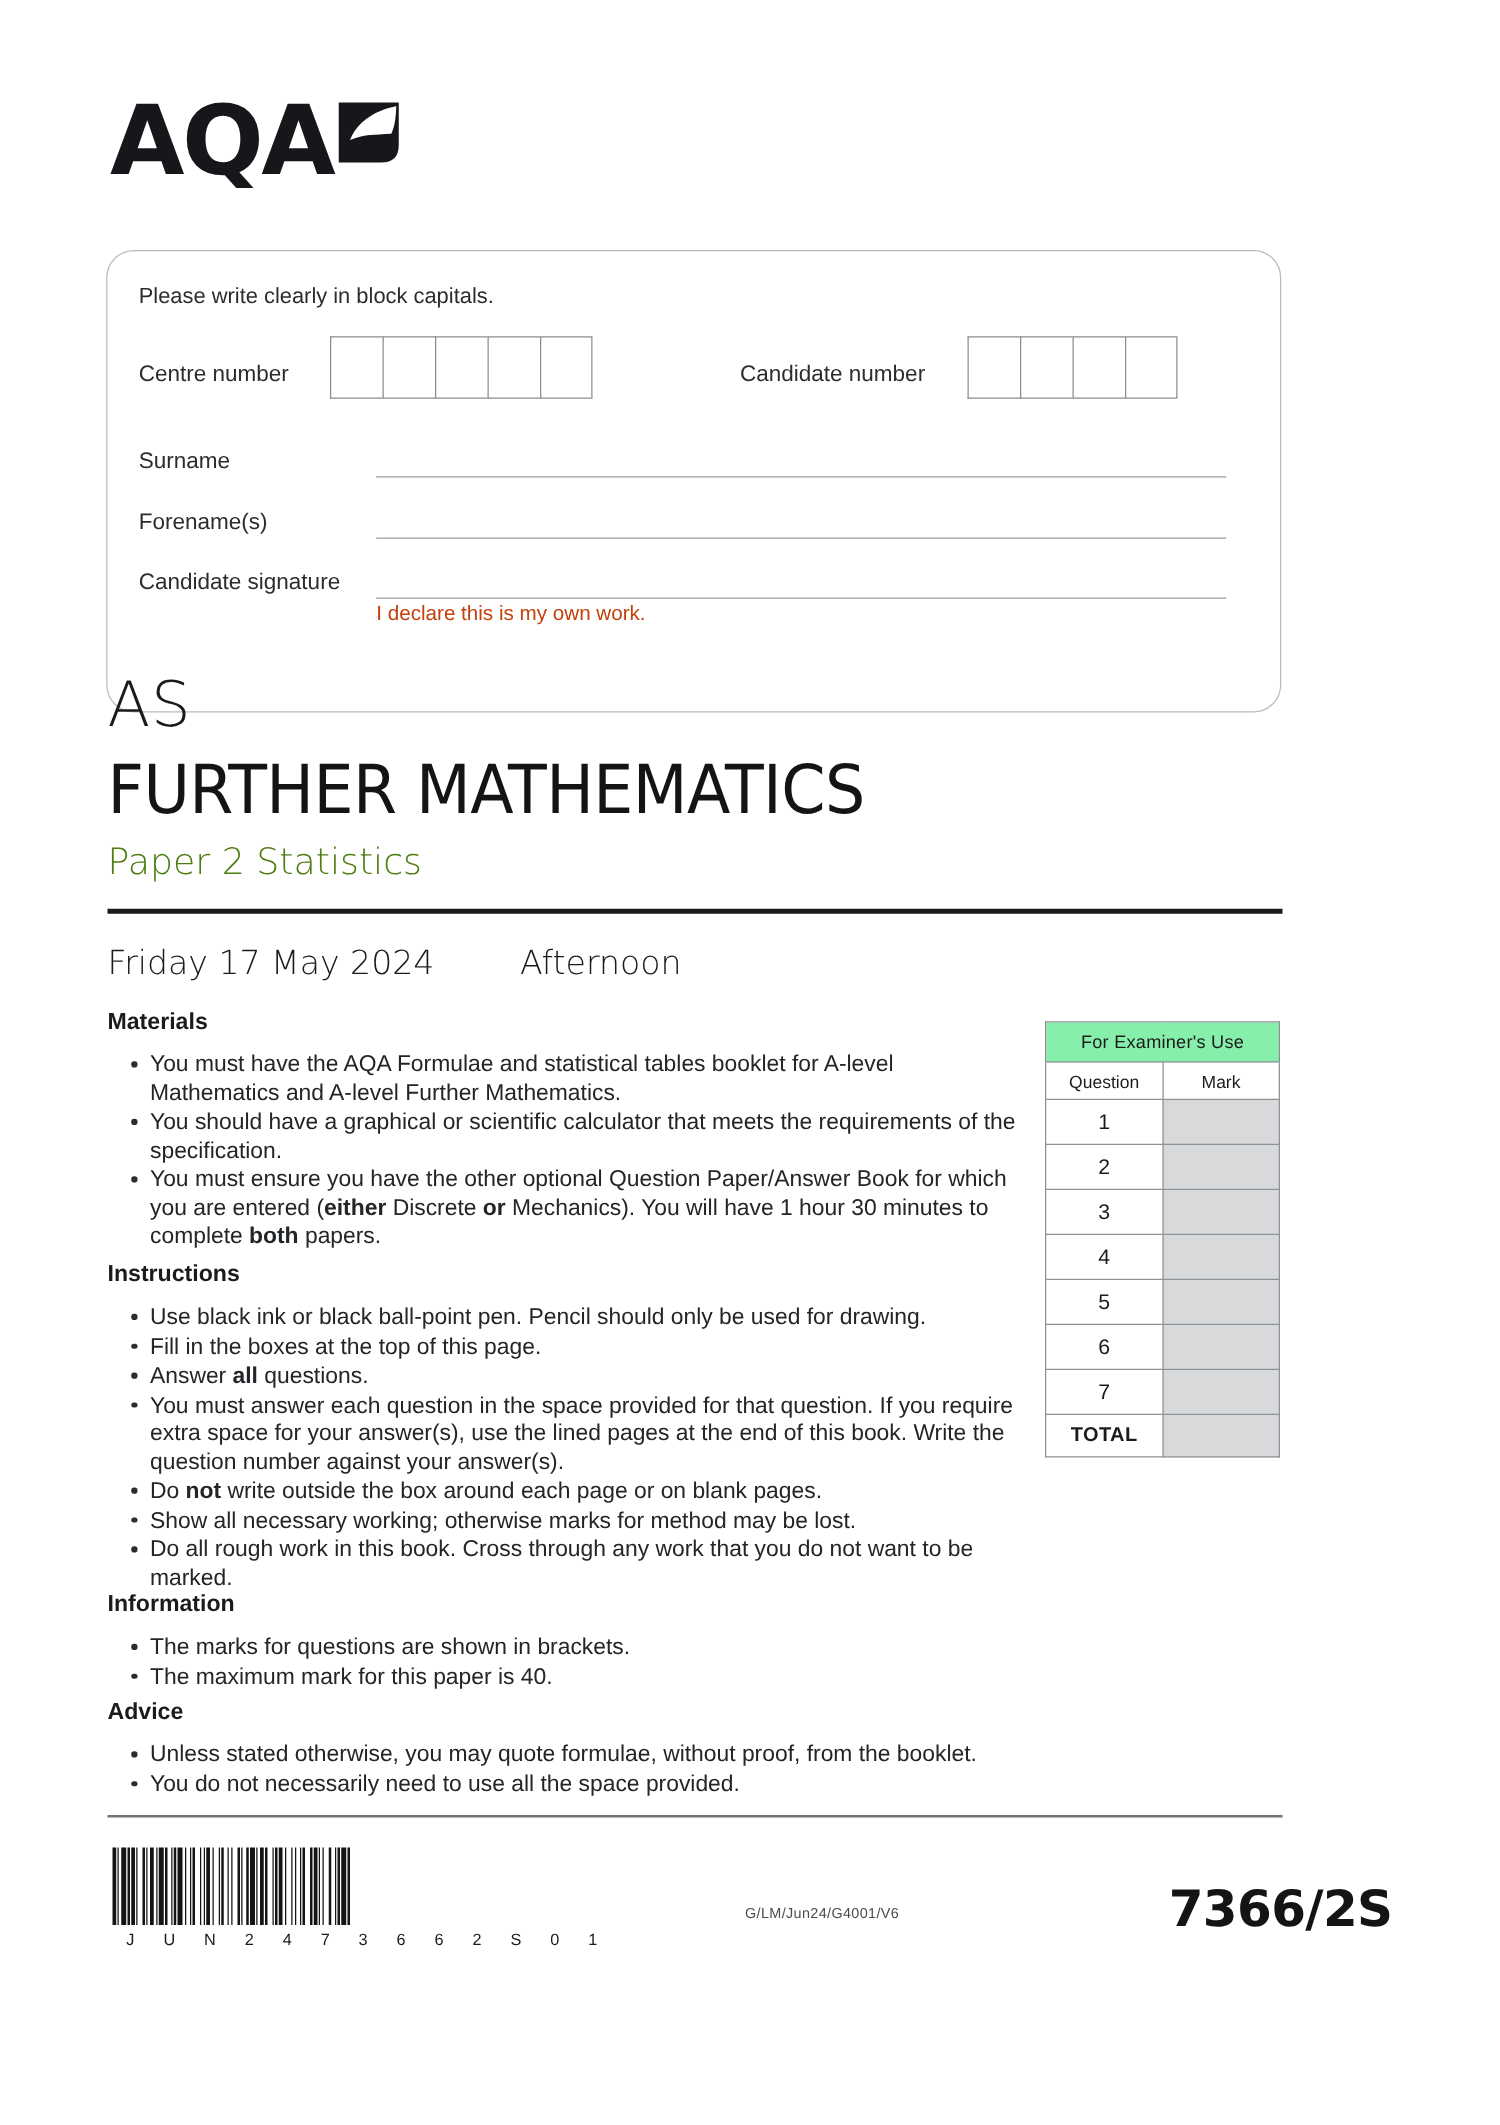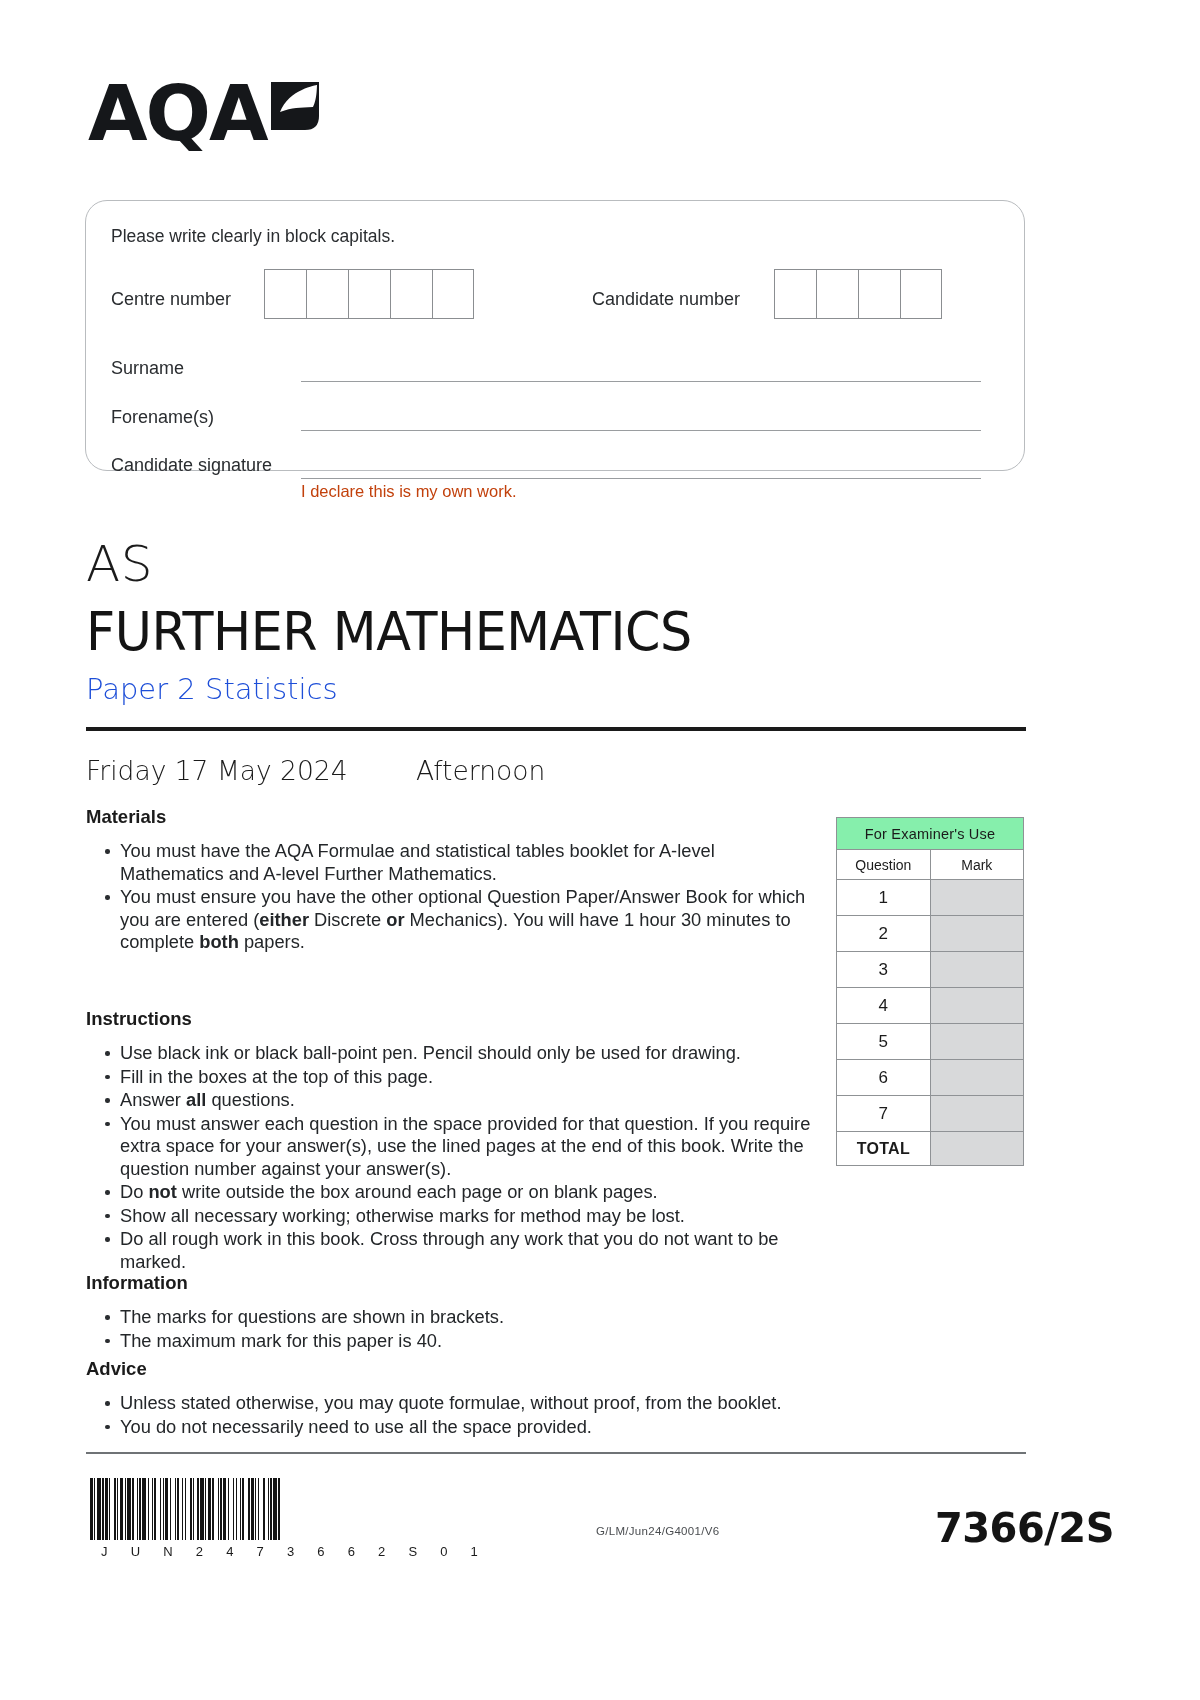--- a/index.html
+++ b/index.html
@@ -20,21 +20,21 @@
     font-weight:700;
     font-size:77px;
     letter-spacing:-2px;
     line-height:76px;
     color:#15171a;
   }
   .logo-mark{position:relative;width:52px;height:52px;margin-left:2px;margin-top:4px;}
 
   
   .candbox{
-    position:absolute;left:85px;top:200px;width:940px;height:271px;
+    position:absolute;left:85px;top:200px;width:940px;height:370px;
     border:1.5px solid #b9bcbf;border-radius:22px;
     box-sizing:border-box;background:#fff;
   }
   .cb-note{position:absolute;left:25px;top:25px;font-size:17.5px;color:#2a2d30;}
   .cb-label{position:absolute;font-size:18px;color:#2a2d30;}
 
   .digitbox{position:absolute;display:flex;}
   .digitbox .cell{
     width:42px;height:50px;border:1.2px solid #8b8e91;
     border-right:none;box-sizing:border-box;background:#fff;
@@ -52,21 +52,21 @@
   }
   .t-subject{
     position:absolute;left:86px;top:600px;
     font-family:"DejaVu Sans", sans-serif;
     font-size:54px;font-weight:400;letter-spacing:-0.5px;color:#141414;
     transform:scaleX(0.94);transform-origin:left center;
   }
   .t-paper{
     position:absolute;left:86px;top:672px;
     font-family:"DejaVu Sans", sans-serif;
-    font-size:29px;font-weight:300;color:#1d4ed8;
+    font-size:29px;font-weight:300;color:#4d7c0f;
   }
   .hr-thick{position:absolute;left:86px;top:727px;width:940px;height:3.5px;background:#1a1a1a;}
 
   .daterow{position:absolute;left:86px;top:755px;width:940px;height:40px;}
   .daterow span{
     position:absolute;top:0;
     font-family:"DejaVu Sans", sans-serif;
     font-size:26.5px;font-weight:300;color:#1b1b1b;white-space:nowrap;
   }
   .d-date{left:0;}
@@ -192,20 +192,21 @@
 
   <div class="daterow">
     <span class="d-date">Friday 17 May 2024</span>
     <span class="d-session">Afternoon</span>
   </div>
 
   <div class="sec" id="sec-materials">
     <h3>Materials</h3>
     <ul>
         <li>You must have the AQA Formulae and statistical tables booklet for A-level Mathematics and A-level Further Mathematics.</li>
+        <li>You should have a graphical or scientific calculator that meets the requirements of the specification.</li>
         <li>You must ensure you have the other optional Question Paper/Answer Book for which you are entered (<b>either</b> Discrete <b>or</b> Mechanics).  You will have 1 hour 30 minutes to complete <b>both</b> papers.</li>
       </ul>
   </div>
 
   <div class="sec" id="sec-instructions">
     <h3>Instructions</h3>
     <ul>
         <li>Use black ink or black ball-point pen.  Pencil should only be used for drawing.</li>
         <li>Fill in the boxes at the top of this page.</li>
         <li>Answer <b>all</b> questions.</li>

